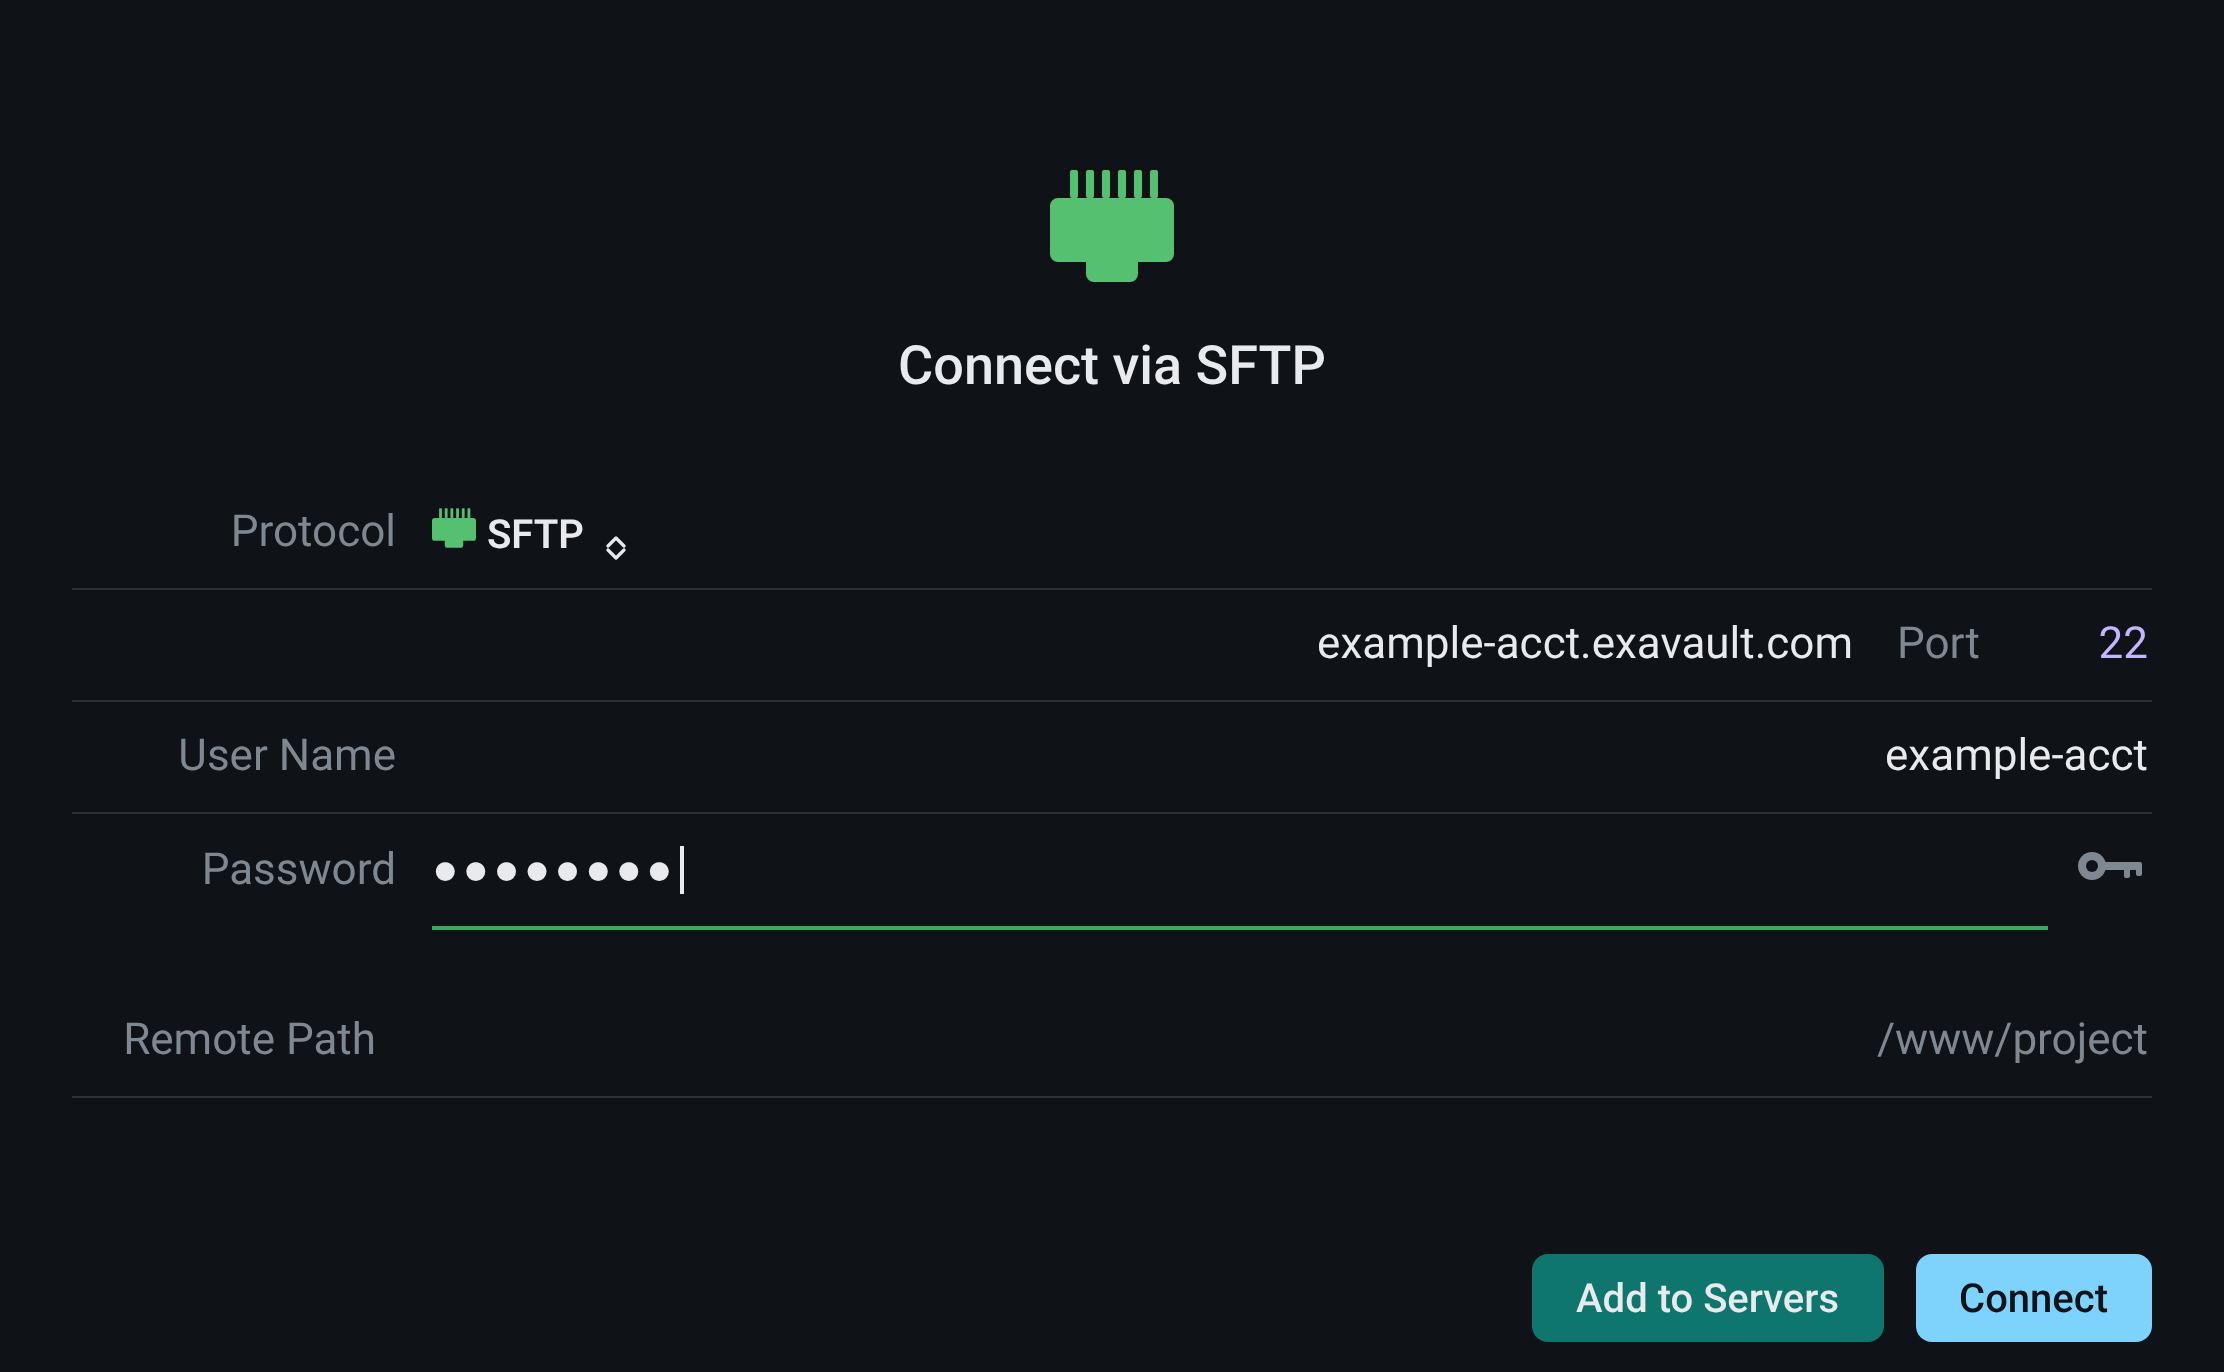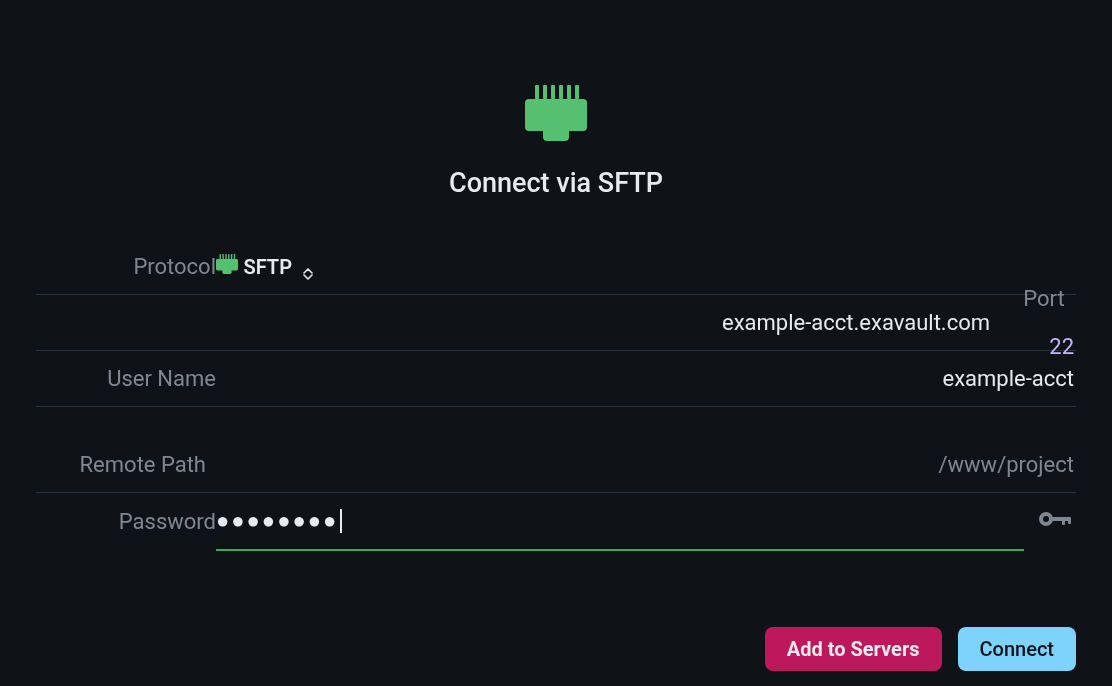--- a/index.html
+++ b/index.html
@@ -48,20 +48,21 @@
   .row.no-border {
     border-bottom: none;
   }
   .row.spacer-top {
     margin-top: 30px;
   }
   .label {
     width: 180px;
     min-width: 180px;
     text-align: right;
+    padding-right: 18px;
     font-size: 22px;
     color: #7f8891;
     box-sizing: border-box;
   }
   .field {
     flex: 1;
     display: flex;
     align-items: center;
     font-size: 22px;
     color: #e8eaed;
@@ -79,21 +80,20 @@
     text-align: right;
   }
   .field-input::placeholder {
     color: #7f8891;
   }
   .port-group {
     display: flex;
     align-items: center;
     gap: 22px;
     padding-left: 20px;
-    flex-direction: column;
   }
   .port-label {
     font-size: 22px;
     color: #7f8891;
   }
   .port-input {
     width: 60px;
     border: none;
     background: transparent;
     color: #c4b5fd;
@@ -153,23 +153,22 @@
   .btn {
     font-size: 20px;
     font-weight: 500;
     padding: 10px 22px;
     border-radius: 8px;
     border: none;
     cursor: pointer;
     font-family: inherit;
   }
   .btn-secondary {
-    background: #be185d;
-    color: #e8eaed;
-    font-weight: bold;
+    background: #0f766e;
+    color: #e8eaed;
   }
   .btn-primary {
     background: #7dd3fc;
     color: #0f1216;
   }
 
   
   .sel-chevrons {
     display: inline-flex;
     flex-direction: column;
@@ -243,27 +242,20 @@
       </div>
     </div>
 
     <div class="row">
       <div class="label">User Name</div>
       <div class="field">
         <input class="field-input" type="text" value="example-acct" style="">
       </div>
     </div>
 
-    <div class="row spacer-top">
-      <div class="label" style="width:170px;min-width:170px;">Remote Path</div>
-      <div class="field">
-        <input class="field-input" type="text" placeholder="/www/project" style="">
-      </div>
-    </div>
-
     <div class="row no-border pw-row">
       <div class="label">Password</div>
       <div class="pw-underline">
         <span class="pw-dots">●●●●●●●●</span>
         <span class="caret"></span>
       </div>
       <div class="key-icon-wrap">
         <span>
           <svg width="34" height="24" viewBox="0 0 34 24">
             <g fill="#7f8891">
@@ -271,20 +263,27 @@
               <circle cx="8" cy="12" r="3" fill="#0f1216"></circle>
               <rect x="13" y="10" width="19" height="4" rx="1"></rect>
               <rect x="24" y="10" width="3" height="8" rx="1"></rect>
               <rect x="30" y="10" width="3" height="7" rx="1"></rect>
             </g>
           </svg>
         </span>
       </div>
     </div>
 
+    <div class="row spacer-top">
+      <div class="label" style="width:170px;min-width:170px;">Remote Path</div>
+      <div class="field">
+        <input class="field-input" type="text" placeholder="/www/project" style="">
+      </div>
+    </div>
+
   </div>
 
   <div class="actions">
     <button class="btn btn-secondary">Add to Servers</button>
     <button class="btn btn-primary">Connect</button>
   </div>
 
 </div>
 
 </body></html>

